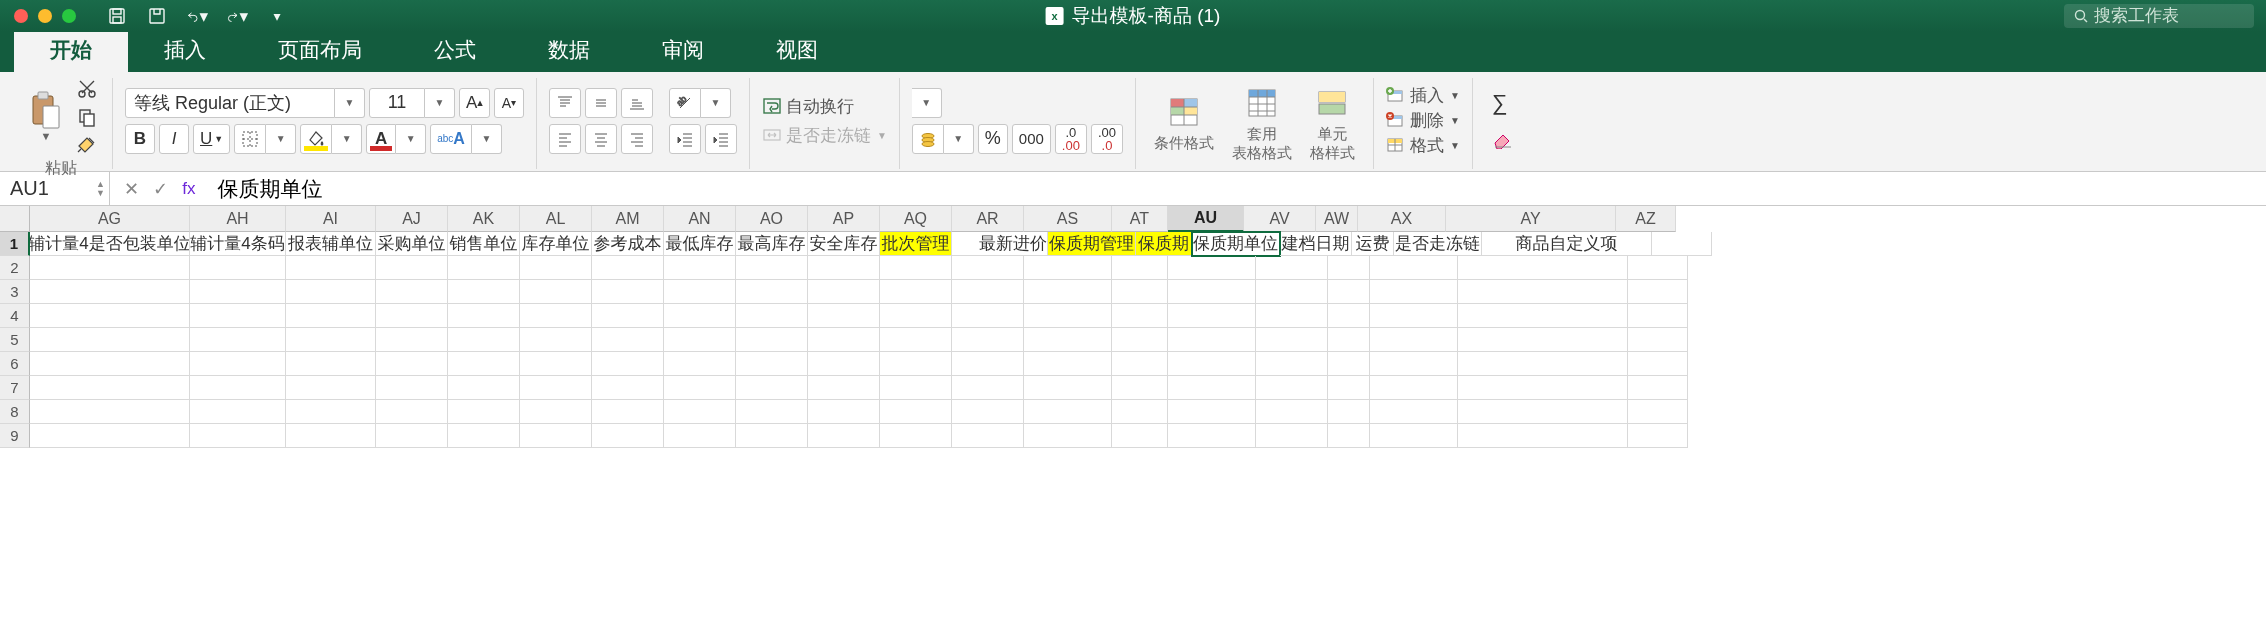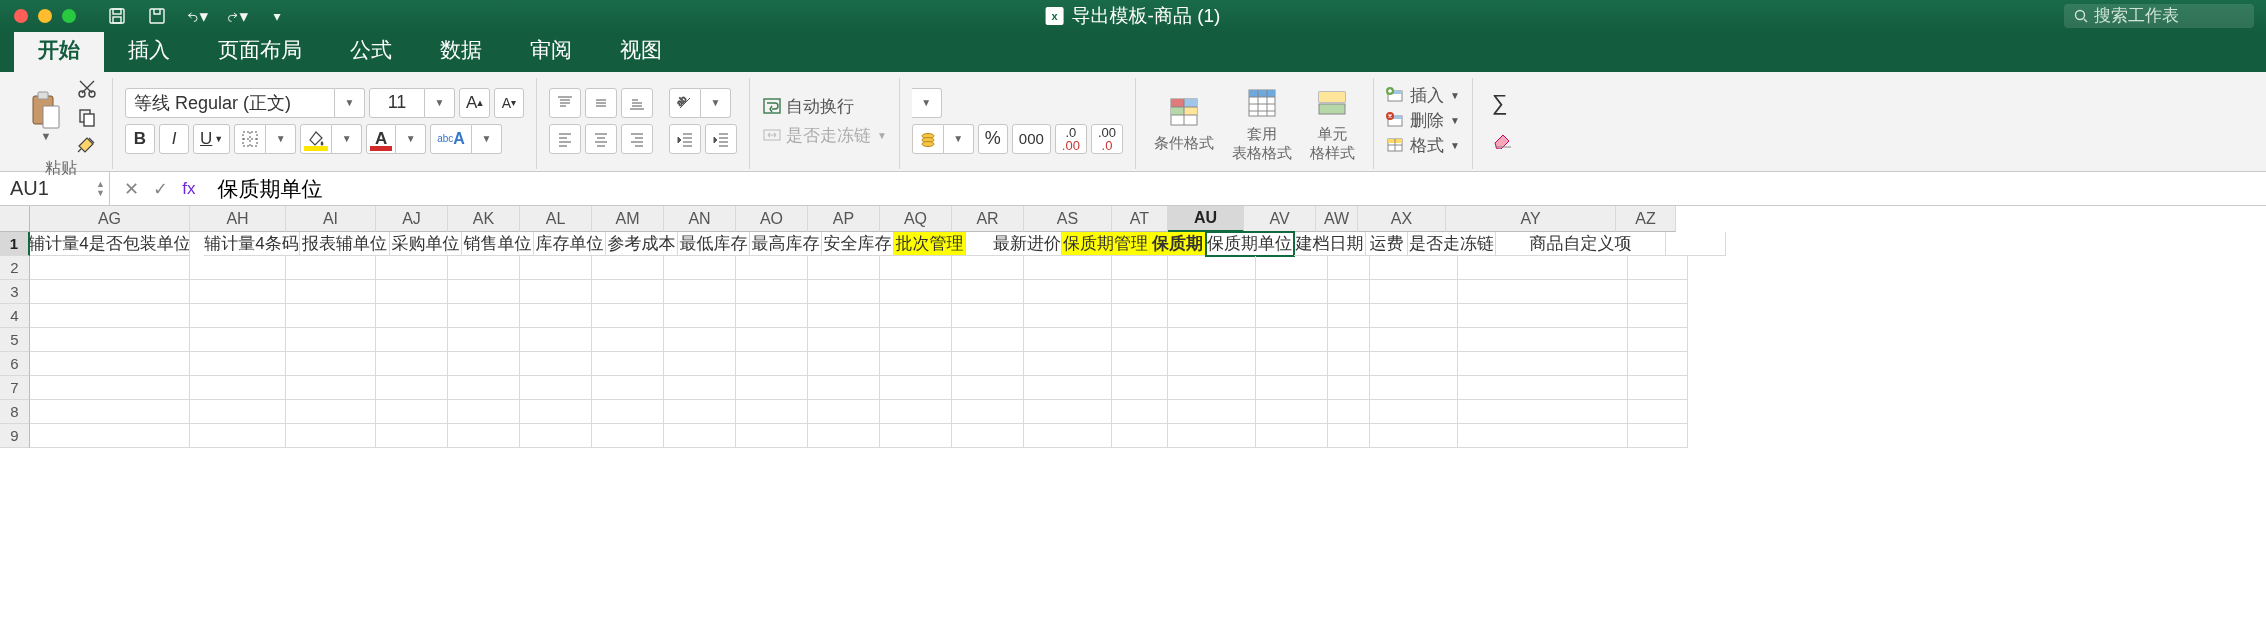--- a/index.html
+++ b/index.html
@@ -11,21 +11,21 @@
   .dot.red{background:#ff5f57}.dot.yellow{background:#febc2e}.dot.green{background:#28c840}
   .qat { display:flex; gap:18px; margin-left:30px; align-items:center;}
   .qat .ic{width:22px;height:22px;display:flex;align-items:center;justify-content:center;opacity:.95}
   .titlecenter{position:absolute;left:50%;transform:translateX(-50%);display:flex;align-items:center;gap:8px;font-size:19px}
   .titleicon{width:18px;height:18px;background:#fff;border-radius:2px;display:flex;align-items:center;justify-content:center;color:#0f6b3e;font-size:11px;font-weight:bold}
   .searchwrap{margin-left:auto;margin-right:12px;display:flex;align-items:center;background:rgba(255,255,255,.12);border-radius:4px;padding:2px 10px;gap:6px;color:#cfe3d7;font-size:17px;width:190px}
   .searchwrap input{background:transparent;border:none;color:#fff;outline:none;font-size:17px;width:130px}
   .searchwrap input::placeholder{color:#cfe3d7}
   
   .tabs{height:40px;background:#135c3e;display:flex;align-items:flex-end;padding-left:14px;gap:0}
-  .tab{padding:8px 24px;color:#fff;font-size:21px;cursor:pointer}
+  .tab{padding:8px 36px;color:#fff;font-size:21px;cursor:pointer}
   .tab.active{background:#f3f3f3;color:#135c3e;border-radius:4px 4px 0 0;font-weight:600}
   
   .ribbon{background:#f3f3f3;border-bottom:1px solid #c9c9c9;display:flex;padding:6px 10px 2px;gap:0;height:100px}
   .group{display:flex;flex-direction:column;align-items:center;padding:0 12px;border-right:1px solid #d6d6d6;justify-content:space-between}
   .group:last-child{border-right:none}
   .group .controls{display:flex;align-items:center;gap:6px;flex:1}
   .group .rows{display:flex;flex-direction:column;gap:6px;justify-content:center;flex:1}
   .grouplabel{font-size:16px;color:#6a6a6a;margin-top:2px}
   .btn{border:1px solid #c7c7c7;background:#fff;border-radius:3px;height:30px;display:flex;align-items:center;justify-content:center;padding:0 6px;cursor:pointer;min-width:30px}
   .btn.flt{border:none;background:transparent}
@@ -495,33 +495,33 @@
         <div class="colhdr sel" style="width: 76px;">AU</div>
         <div class="colhdr" style="width: 72px;">AV</div>
         <div class="colhdr" style="width: 42px;">AW</div>
         <div class="colhdr" style="width: 88px;">AX</div>
         <div class="colhdr" style="width: 170px;">AY</div>
         <div class="colhdr" style="width: 60px;">AZ</div>
       </div>
     <div id="rowsbody">
         <div class="datarow">
           <div class="cell" style="width: 160px;">辅计量4是否包装单位</div>
-          <div class="cell" style="width: 96px; margin-left: 14px;">辅计量4条码</div>
+          <div class="cell" style="width: 96px;">辅计量4条码</div>
           <div class="cell" style="width: 90px;">报表辅单位</div>
           <div class="cell" style="width: 72px;">采购单位</div>
           <div class="cell" style="width: 72px;">销售单位</div>
           <div class="cell" style="width: 72px;">库存单位</div>
           <div class="cell" style="width: 72px;">参考成本</div>
           <div class="cell" style="width: 72px;">最低库存</div>
           <div class="cell" style="width: 72px;">最高库存</div>
           <div class="cell" style="width: 72px;">安全库存</div>
           <div class="cell hl" style="width: 72px; text-align: right;">批次管理</div>
           <div class="cell" style="width: 96px; padding-left: 29px;">最新进价</div>
           <div class="cell hl" style="width: 88px;">保质期管理</div>
-          <div class="cell hl" style="width: 56px; font-weight: bold;">保质期</div>
+          <div class="cell hl" style="width: 56px;">保质期</div>
           <div class="cell sel" style="width: 88px;">保质期单位</div>
           <div class="cell" style="width: 72px;">建档日期</div>
           <div class="cell" style="width: 42px;">运费</div>
           <div class="cell" style="width: 88px;">是否走冻链</div>
           <div class="cell" style="width: 170px;">商品自定义项</div>
           <div class="cell" style="width: 60px;"></div>
         </div>
         <div class="datarow">
           <div class="cell" style="width: 160px;"></div>
           <div class="cell" style="width: 96px;"></div>

